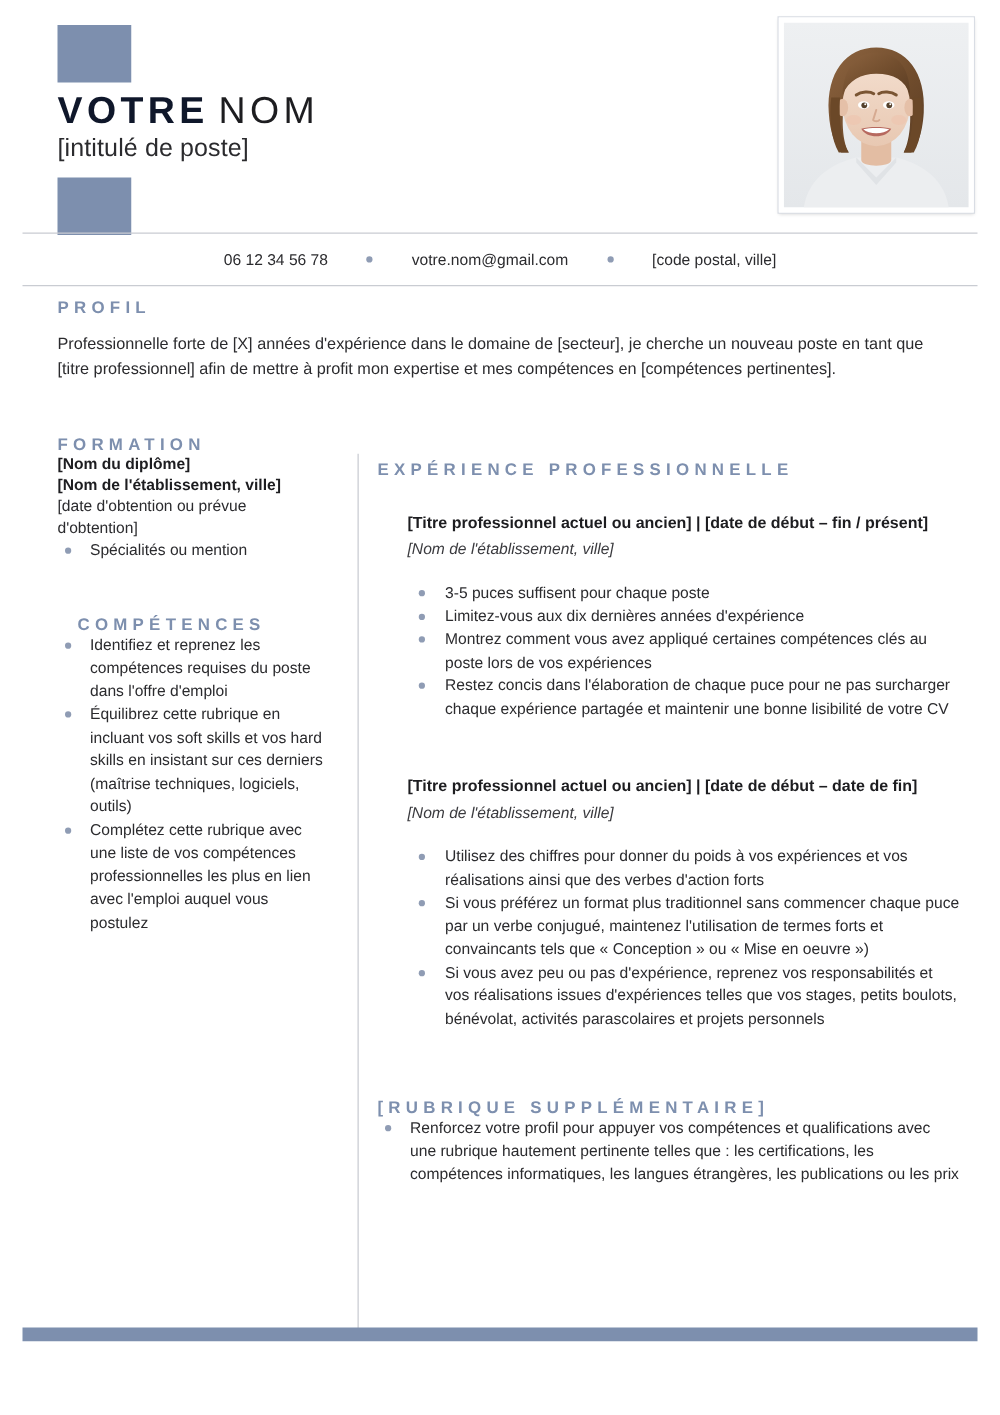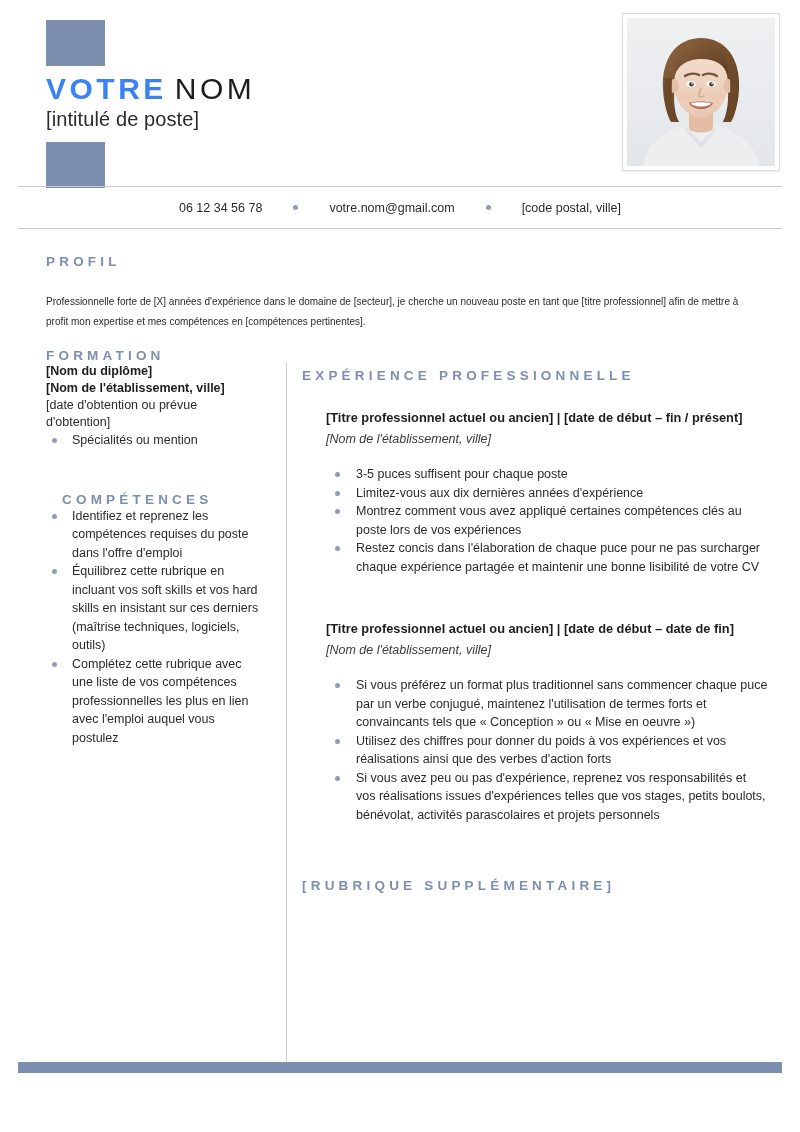--- a/index.html
+++ b/index.html
@@ -49,21 +49,21 @@
     left: 46px;
     top: 72px;
   }
   .name-line {
     font-size: 30px;
     line-height: 34px;
     letter-spacing: 3.5px;
     white-space: nowrap;
   }
   .name-first {
-    color: #3b82f6;
+    color: #0f172a;
     font-weight: 700;
   }
   .name-last {
     color: #1d1d20;
     font-weight: 300;
     margin-left: 8px;
   }
   .job-title {
     font-size: 20px;
     line-height: 20px;
@@ -129,27 +129,27 @@
     font-weight: 700;
     letter-spacing: 4.2px;
     text-transform: uppercase;
     white-space: nowrap;
   }
 
   
   .profil {
     position: absolute;
     left: 46px;
-    top: 254px;
+    top: 238px;
     width: 700px;
   }
   .profil .sec-head { margin-bottom: 0; }
   .profil-text {
-    margin-top: 23px;
-    font-size: 10px;
+    margin-top: 12px;
+    font-size: 13px;
     line-height: 20px;
     color: #2b2b2e;
     width: 698px;
   }
 
   
   .vdivider {
     position: absolute;
     left: 286px;
     top: 363px;
@@ -376,27 +376,30 @@
         <li>Limitez-vous aux dix dernières années d'expérience</li>
         <li>Montrez comment vous avez appliqué certaines compétences clés au poste lors de vos expériences</li>
         <li>Restez concis dans l'élaboration de chaque puce pour ne pas surcharger chaque expérience partagée et maintenir une bonne lisibilité de votre CV</li>
       </ul>
     </div>
 
     <div class="job job2">
       <div class="job-head">[Titre professionnel actuel ou ancien] | [date de début – date de fin]</div>
       <div class="job-org">[Nom de l'établissement, ville]</div>
       <ul class="blist">
+        <li>Utilisez des chiffres pour donner du poids à vos expériences et vos réalisations ainsi que des verbes d'action forts</li>
         <li>Si vous préférez un format plus traditionnel sans commencer chaque puce par un verbe conjugué, maintenez l'utilisation de termes forts et convaincants tels que « Conception » ou « Mise en oeuvre »)</li>
-        <li>Utilisez des chiffres pour donner du poids à vos expériences et vos réalisations ainsi que des verbes d'action forts</li>
         <li>Si vous avez peu ou pas d'expérience, reprenez vos responsabilités et vos réalisations issues d'expériences telles que vos stages, petits boulots, bénévolat, activités parascolaires et projets personnels</li>
       </ul>
     </div>
 
     <div>
       <div class="sec-head extra-head">[RUBRIQUE SUPPLÉMENTAIRE]</div>
+      <ul class="blist extra-list">
+        <li>Renforcez votre profil pour appuyer vos compétences et qualifications avec une rubrique hautement pertinente telles que : les certifications, les compétences informatiques, les langues étrangères, les publications ou les prix</li>
+      </ul>
     </div>
 
   </div>
 
   <div class="footer-bar"></div>
 
 </div>
 
 </body></html>

